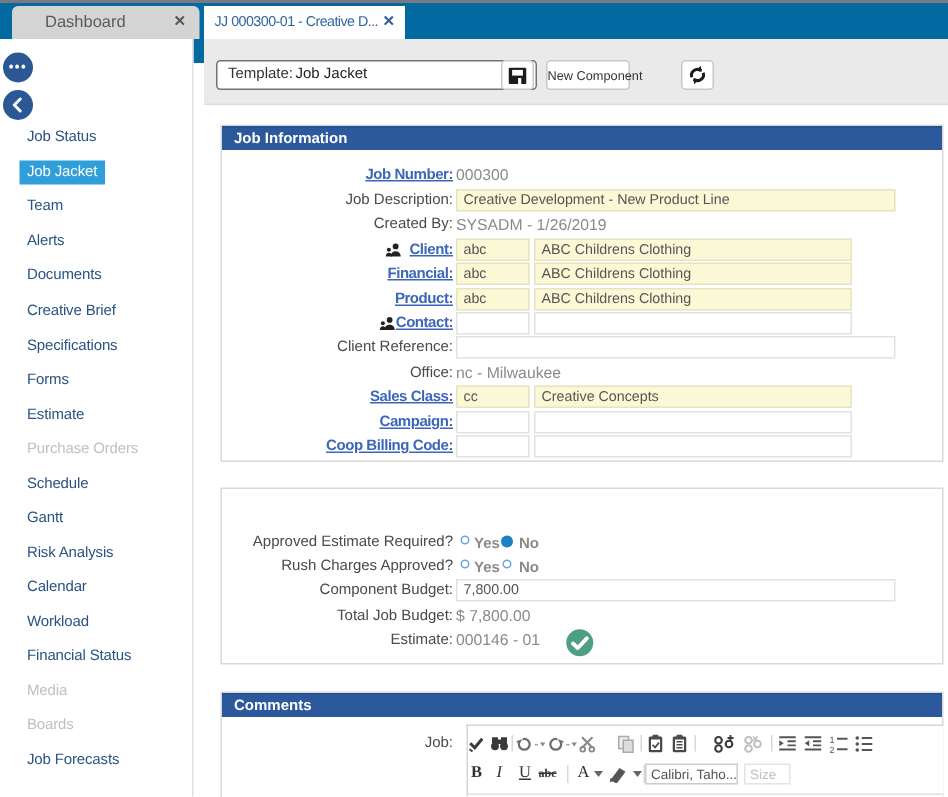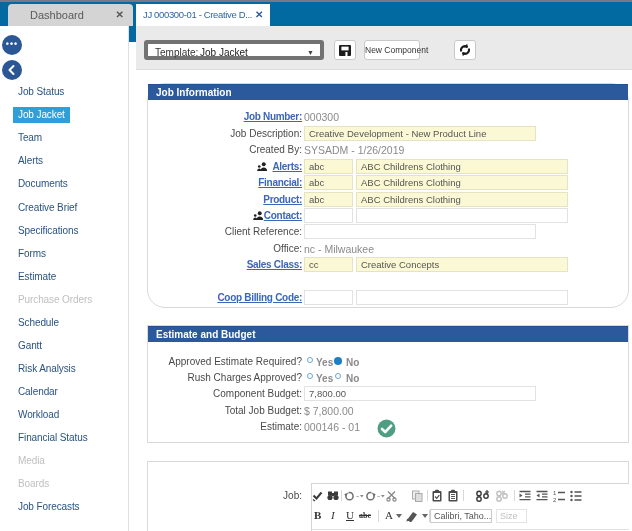--- a/index.html
+++ b/index.html
@@ -25,22 +25,22 @@
 #c2 { top:34px; }
 #c2 svg { margin-top:4px; }
 .mitem { position:absolute; left:18px; height:16px; line-height:16px; font-size:10px; color:#2a5382; letter-spacing:-0.1px;
   white-space:nowrap; }
 .mgray { color:#c0c0c0; }
 .msel { background:#2e9fd9; color:#fff; padding:0 5px; left:13px; }
 
 
 #toolbar { position:absolute; left:136px; top:26px; width:496px; height:44px; background:#eaeaea;
   border-bottom:1px solid #dcdcdc; }
-#tgroup { position:absolute; left:8px; top:14px; width:180px; height:20px; background:#fff;
-  border:4px solid #737373; border-radius:3px; font-size:10px; color:#333; }
+#tgroup { position:absolute; left:8px; top:14px; width:214px; height:20px; background:#fff;
+  border:1px solid #737373; border-radius:3px; font-size:10px; color:#333; }
 #tgroup .lbl { position:absolute; left:7px; top:3px; }
 #tgroup .val { position:absolute; left:52px; top:3px; color:#222; }
 #tgroup .arr { position:absolute; right:6px; top:5px; color:#444; font-size:7px; }
 .tbtn { position:absolute; top:14px; height:20px; background:#fff; border:1px solid #c8c8c8;
   border-radius:3px; text-align:center; color:#222; white-space:nowrap; }
 #bsave { left:198px; width:22px; }
 #bnew { left:228px; width:56px; font-size:8.5px; line-height:18px; color:#333; }
 #bref { left:318px; width:22px; }
 
 
@@ -49,21 +49,21 @@
   font-size:10px; font-weight:bold; line-height:15px; padding-left:8px; }
 .row { position:absolute; left:0; width:480px; height:16px; }
 .rlbl { position:absolute; right:326px; top:2px; font-size:10px; color:#4a4a4a; white-space:nowrap; }
 .rlbl a { color:#3c66b8; font-weight:bold; text-decoration:underline; letter-spacing:-0.3px; }
 .rval { position:absolute; left:156px; top:2px; font-size:10.5px; color:#8a8a8a; white-space:nowrap; }
 .inp { position:absolute; top:0; height:15px; border:1px solid #e2e2e2; background:#fff;
   font-size:9.5px; color:#555; line-height:14px; padding-left:4px; white-space:nowrap; overflow:hidden; }
 .yel { background:#fbf8d5; border-color:#e6e3c2; }
 .s1 { left:156px; width:49px; }
 .s2 { left:208px; width:212px; }
-.lng { left:156px; width:232px; }
+.lng { left:156px; width:293px; }
 .person { position:absolute; width:12px; height:11px; top:2px; }
 
 
 .radio { position:absolute; top:3px; width:6px; height:6px; border-radius:50%; border:1px solid #6aa6d8;
   background:#fff; }
 .radioon { position:absolute; top:2.5px; width:8px; height:8px; border-radius:50%; background:#1d7fc4; }
 .rtext { position:absolute; top:3px; font-size:10px; color:#8a8a8a;font-weight:bold; }
 
 
 #editor { position:absolute; left:163px; top:21px; width:318px; border:1px solid #d5d5d5; border-bottom:none; border-right:none; height:48px; background:#fff; }
@@ -115,42 +115,42 @@
       </svg></div>
   <div class="tbtn" id="bnew">New Component</div>
   <div class="tbtn" id="bref"><svg width="14" height="14" viewBox="0 0 14 14" style="margin-top:2px">
         <path d="M3.2 8.5 a4 4 0 0 1 6.3 -4.4" stroke="#1c1c1c" stroke-width="2" fill="none"></path>
         <path d="M9.2 0.8 l0.6 4 l-4 -0.6 z" fill="#1c1c1c"></path>
         <path d="M10.8 5.5 a4 4 0 0 1 -6.3 4.4" stroke="#1c1c1c" stroke-width="2" fill="none"></path>
         <path d="M4.8 13.2 l-0.6 -4 l4 0.6 z" fill="#1c1c1c"></path>
       </svg></div>
 </div>
 
-<div class="panel" style="top:83px; height:225px;border-radius:18px;">
+<div class="panel" style="top:83px; height:225px;">
   <div class="phead">Job Information</div>
   <div class="row" style="top:25px">
       <span class="rlbl"><a>Job Number:</a></span>
       <span class="rval">000300</span>
     </div>
   <div class="row" style="top:42px">
       <span class="rlbl">Job Description:</span>
       <span class="inp yel lng">Creative Development - New Product Line</span>
     </div>
   <div class="row" style="top:58px">
       <span class="rlbl">Created By:</span>
       <span class="rval">SYSADM - 1/26/2019</span>
     </div>
   <div class="row" style="top:75px">
     <svg class="person" style="right:359px" viewBox="0 0 16 12">
         <circle cx="9" cy="3" r="2.6" fill="#222"></circle>
         <path d="M4.5 12 c0-3 2-4.6 4.5-4.6 s4.5 1.6 4.5 4.6 z" fill="#222"></path>
         <circle cx="3" cy="6" r="1.8" fill="#222"></circle>
         <path d="M0.2 12 c0-2.2 1.3-3.4 2.8-3.4 s2.8 1.2 2.8 3.4 z" fill="#222"></path>
       </svg>
-    <span class="rlbl"><a>Alerts:</a></span>
+    <span class="rlbl"><a>Client:</a></span>
       <span class="inp yel s1">abc</span>
       <span class="inp yel s2">ABC Childrens Clothing</span>
     </div>
   <div class="row" style="top:91px">
       <span class="rlbl"><a>Financial:</a></span>
       <span class="inp yel s1">abc</span>
       <span class="inp yel s2">ABC Childrens Clothing</span>
     </div>
   <div class="row" style="top:108px">
       <span class="rlbl"><a>Product:</a></span>
@@ -174,29 +174,33 @@
     </div>
   <div class="row" style="top:157px">
       <span class="rlbl">Office:</span>
       <span class="rval">nc - Milwaukee</span>
     </div>
   <div class="row" style="top:173px">
       <span class="rlbl"><a>Sales Class:</a></span>
       <span class="inp yel s1">cc</span>
       <span class="inp yel s2">Creative Concepts</span>
     </div>
+  <div class="row" style="top:190px">
+      <span class="rlbl"><a>Campaign:</a></span>
+      <span class="inp s1"></span>
+      <span class="inp s2"></span>
+    </div>
   <div class="row" style="top:206px">
       <span class="rlbl"><a>Coop Billing Code:</a></span>
       <span class="inp s1"></span>
       <span class="inp s2"></span>
     </div>
 </div>
 
 <div class="panel" style="top:325px; height:118px;">
-  <div class="phead">Estimate and Budget</div>
   <div class="row" style="top:28px">
       <span class="rlbl">Approved Estimate Required?</span>
     <span class="radio" style="left:159px"></span>
       <span class="rtext" style="left:168px">Yes</span>
     <span class="radioon" style="left:186px"></span>
       <span class="rtext" style="left:198px">No</span>
     </div>
   <div class="row" style="top:44px">
       <span class="rlbl">Rush Charges Approved?</span>
     <span class="radio" style="left:159px"></span>
@@ -216,20 +220,21 @@
       <span class="rlbl">Estimate:</span>
       <span class="rval">000146 - 01</span>
     <svg style="position:absolute; left:229px; top:0px" width="19" height="19" viewBox="0 0 19 19">
         <circle cx="9.5" cy="9.5" r="9" fill="#4d9e82"></circle>
         <path d="M5 10 l3.2 3 l6-6.4" stroke="#fff" stroke-width="2.6" fill="none" stroke-linecap="round" stroke-linejoin="round"></path>
       </svg>
     </div>
 </div>
 
 <div class="panel" style="top:461px; height:75px;">
+  <div class="phead">Comments</div>
   <div class="row" style="top:26px">
       <span class="rlbl">Job:</span>
     </div>
   <div id="editor">
     <svg style="position:absolute; left:0; top:4px;" width="290" height="16" viewBox="0 0 290 16">
 
       <path d="M1.5 7.5 l3 3 l5 -6" stroke="#3a3a3a" stroke-width="2" fill="none"></path>
       <path d="M1 11.5 l2 1.5" stroke="#3a3a3a" stroke-width="1.2" fill="none"></path>
 
       <rect x="16" y="3.5" width="4" height="4" fill="#3a3a3a"></rect>

